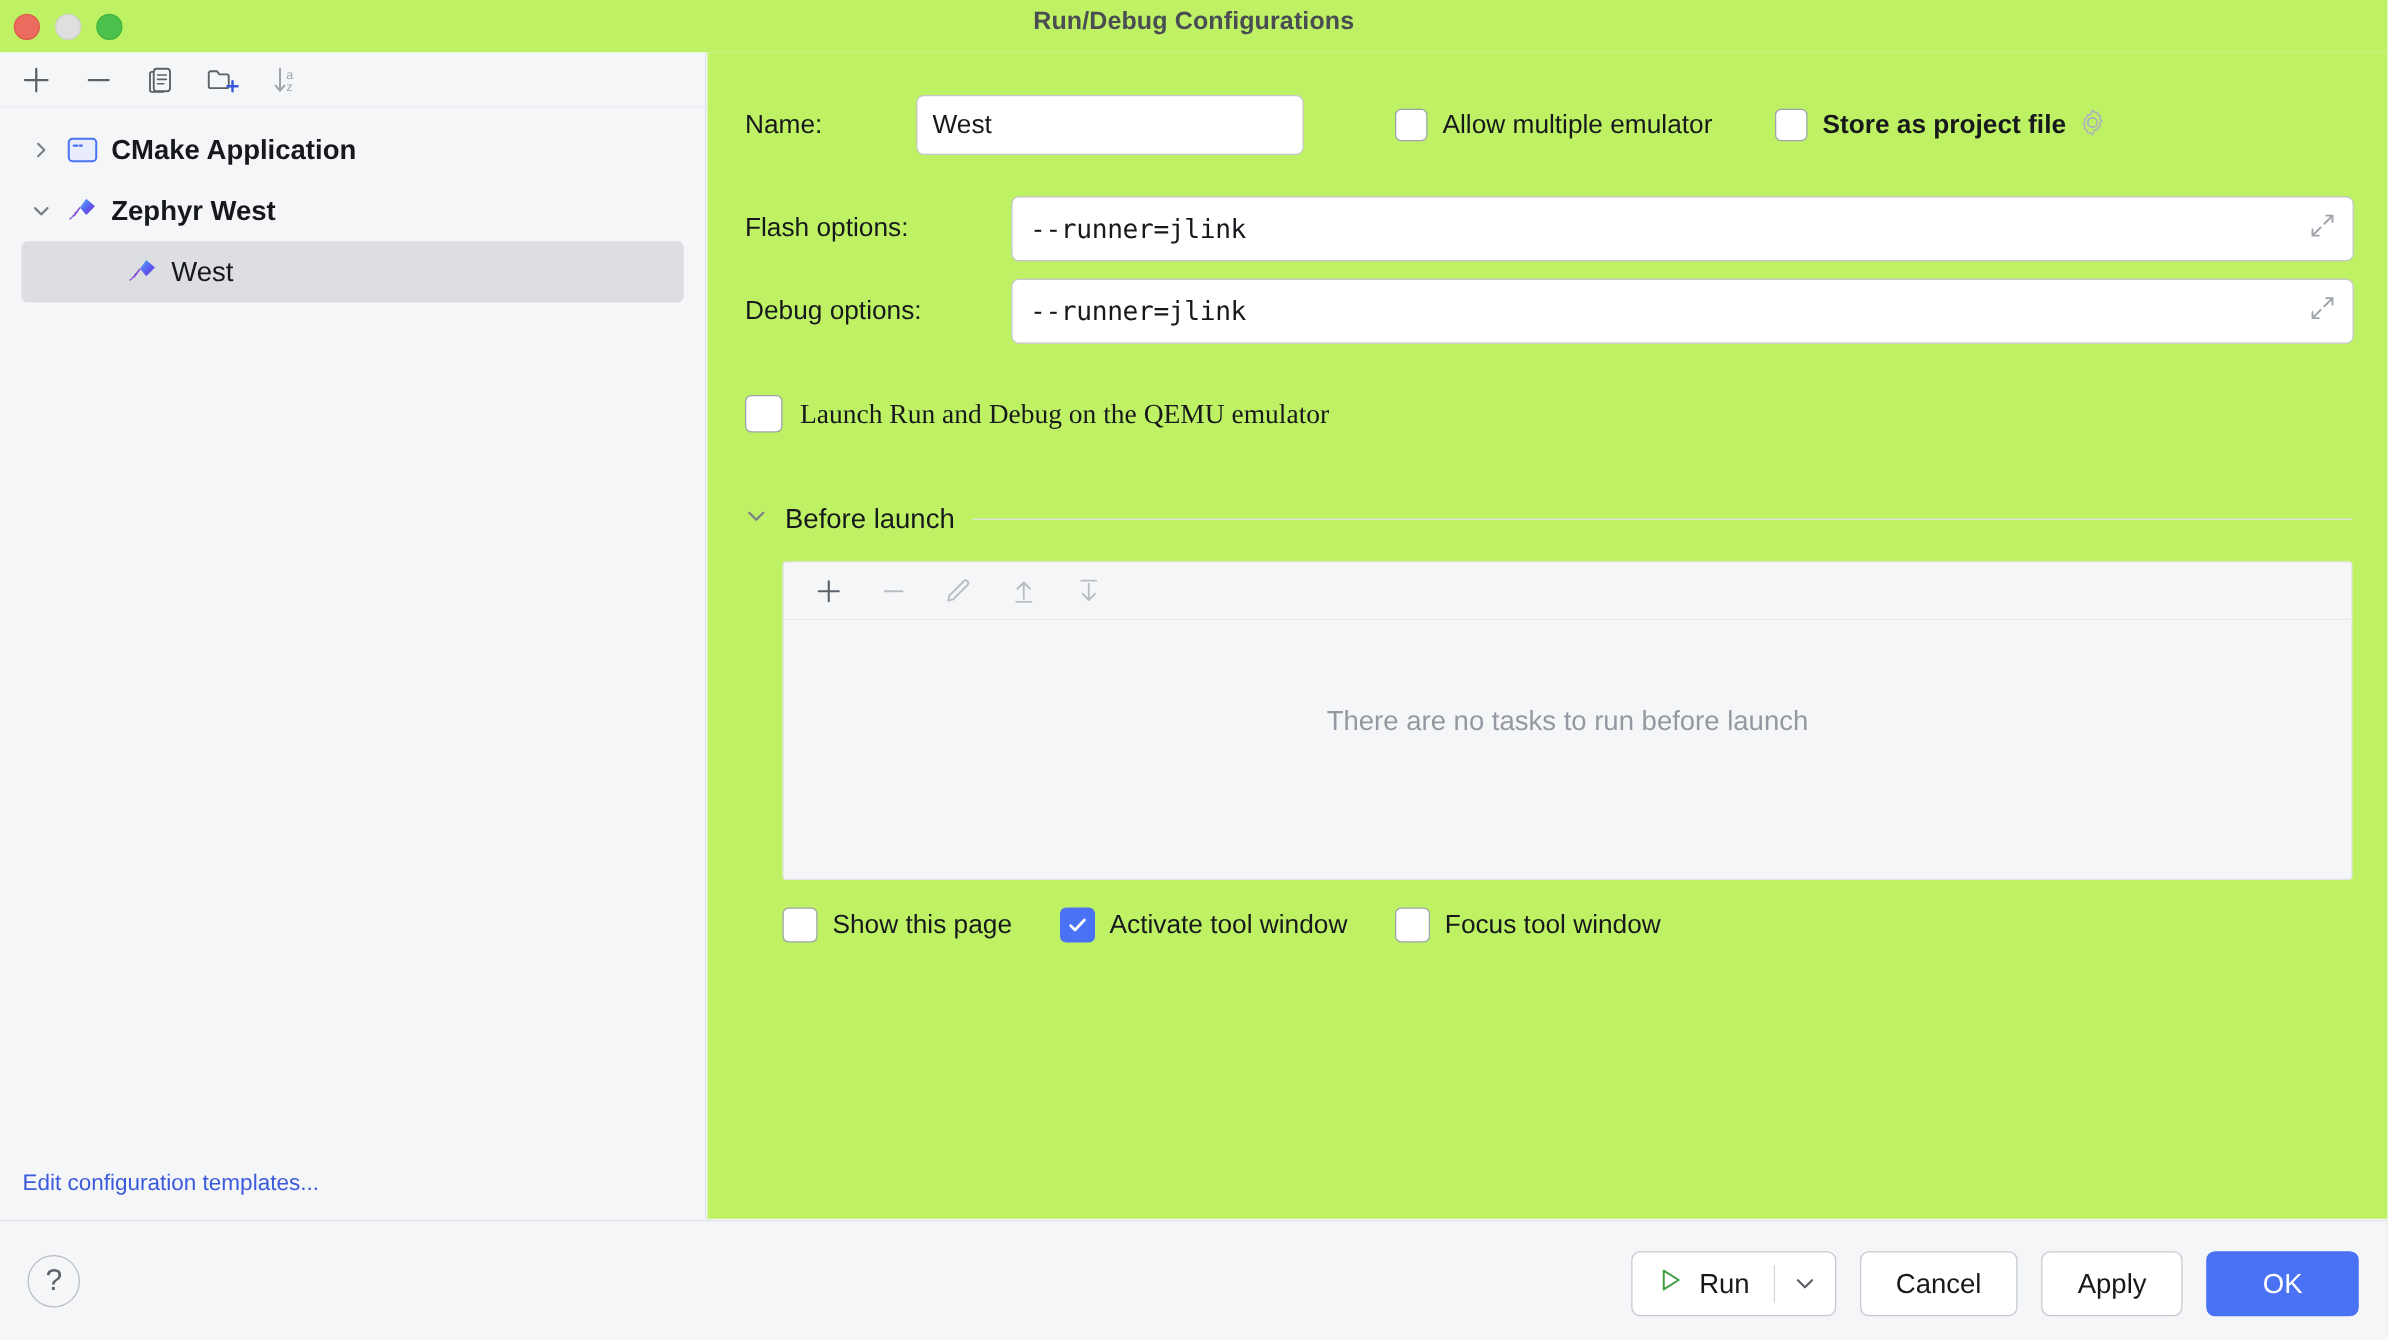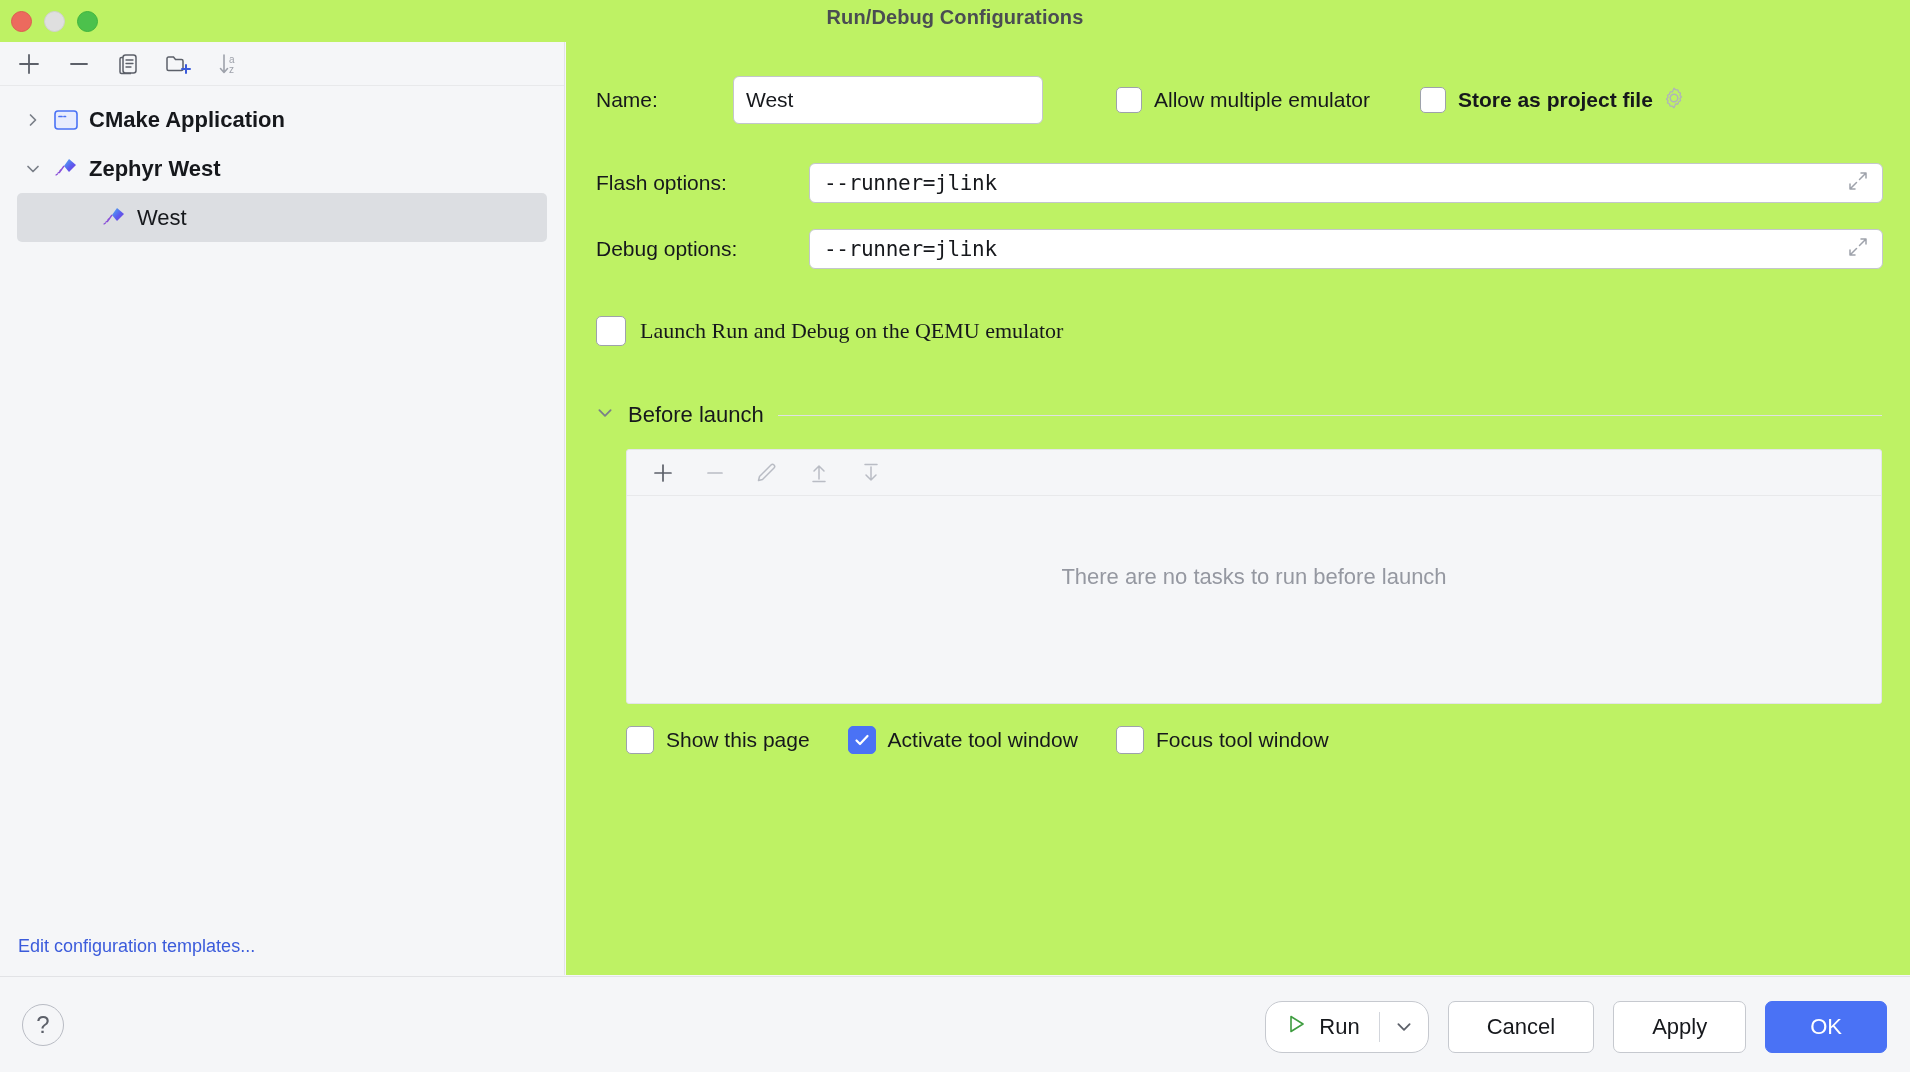--- a/index.html
+++ b/index.html
@@ -80,21 +80,21 @@
   .chk {
     width: 26px; height: 26px; border: 1.6px solid #9ea2ab; border-radius: 5px;
     background: #fff; flex: none; display:flex; align-items:center; justify-content:center;
   }
   .chk.checked { background: #4a72f5; border-color: #4a72f5; }
   .chk-label { font-size: 21px; color: #16181c; white-space: nowrap; }
 
   .opt-row { padding-left: 30px; height: 66px; display:flex; align-items:center; }
   .opt-label { width: 213px; font-size: 21px; color:#16181c; }
   .opt-field {
-    position: relative; flex: 1; margin-right: 27px; height: 40px;
+    position: relative; flex: 1; margin-right: 27px; height: 52px;
     background:#fff; border:1px solid #c3c6cc; border-radius:6px;
     display:flex; align-items:center; padding: 0 52px 0 14px;
   }
   .mono { font-family: "DejaVu Sans Mono", monospace; font-size: 21px; color:#16181c; letter-spacing:-0.3px;}
   .expand-ico { position:absolute; right: 12px; top: 50%; transform: translateY(-50%); }
 
   .qemu-row { padding-left: 30px; margin-top: 26px; height: 46px; display:flex; align-items:center; }
   .qemu-row .chk { width: 30px; height: 30px; }
   .qemu-row .chk-label { font-size: 22px; }
 
@@ -135,24 +135,24 @@
     border: 1.6px solid #b9bcc4; border-radius: 50%;
     display:flex; align-items:center; justify-content:center;
     font-size: 24px; color: #5c6069;
   }
   .footer-btns {
     position:absolute; right: 23px; top: 24px; display:flex; align-items:center; gap: 19px;
   }
   .btn {
     height: 52px; border: 1px solid #c6c9cf; border-radius: 7px; background: #fff;
     display:flex; align-items:center; justify-content:center;
-    font-size: 22px; color:#16181c; padding: 0 38px;
+    font-size: 22px; color:#16181c; padding: 0 28px;
   }
   .btn.primary { background: #4a72f5; border-color:#4a72f5; color:#fff; padding: 0 44px; }
-  .btn.run { padding: 0; overflow:hidden;border-radius:17px; }
+  .btn.run { padding: 0; overflow:hidden; }
   .run-main { display:flex; align-items:center; gap:11px; padding: 0 19px 0 18px; height: 100%; }
   .run-sep { width:1px; height: 30px; background:#d3d6dc; }
   .run-arrow { width: 48px; height:100%; display:flex; align-items:center; justify-content:center; }
 </style>
 </head>
 <body>
 
 <div class="window">
 
   <div class="titlebar">

